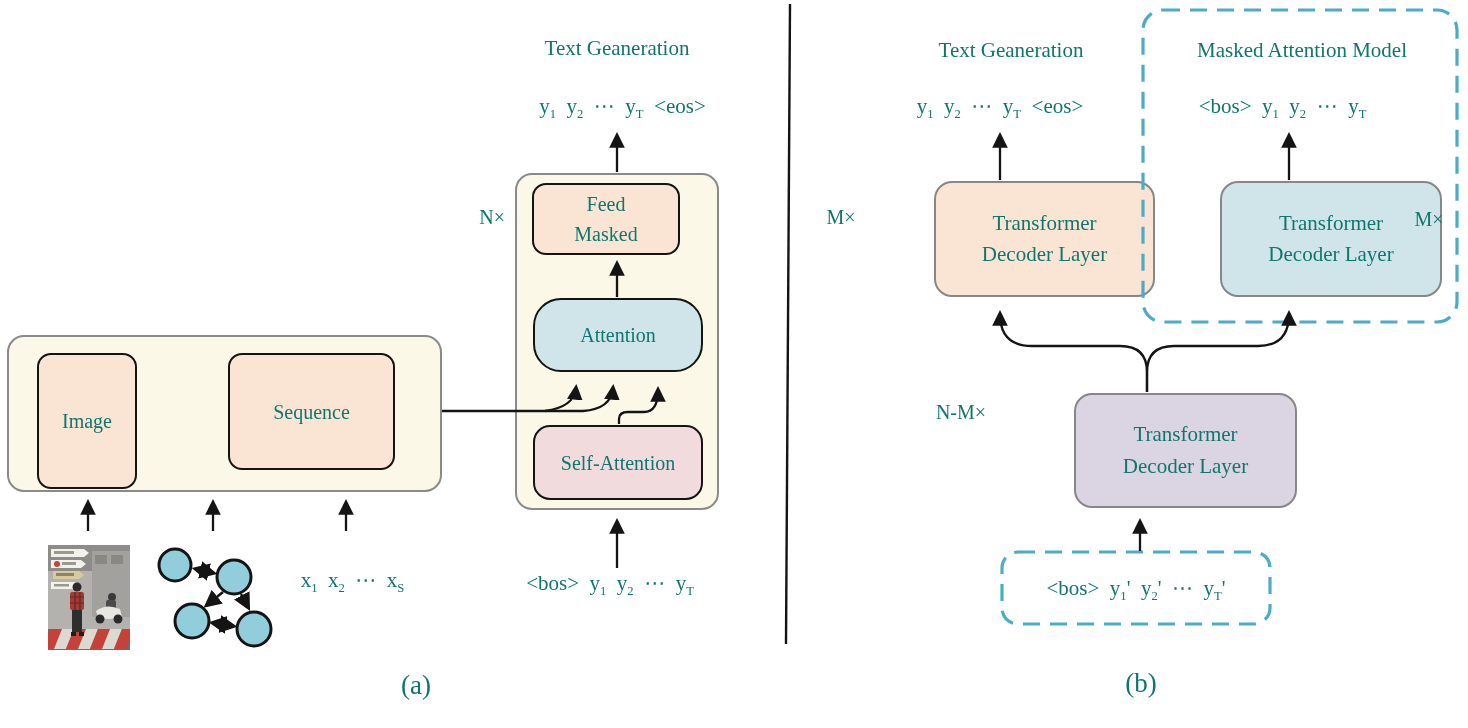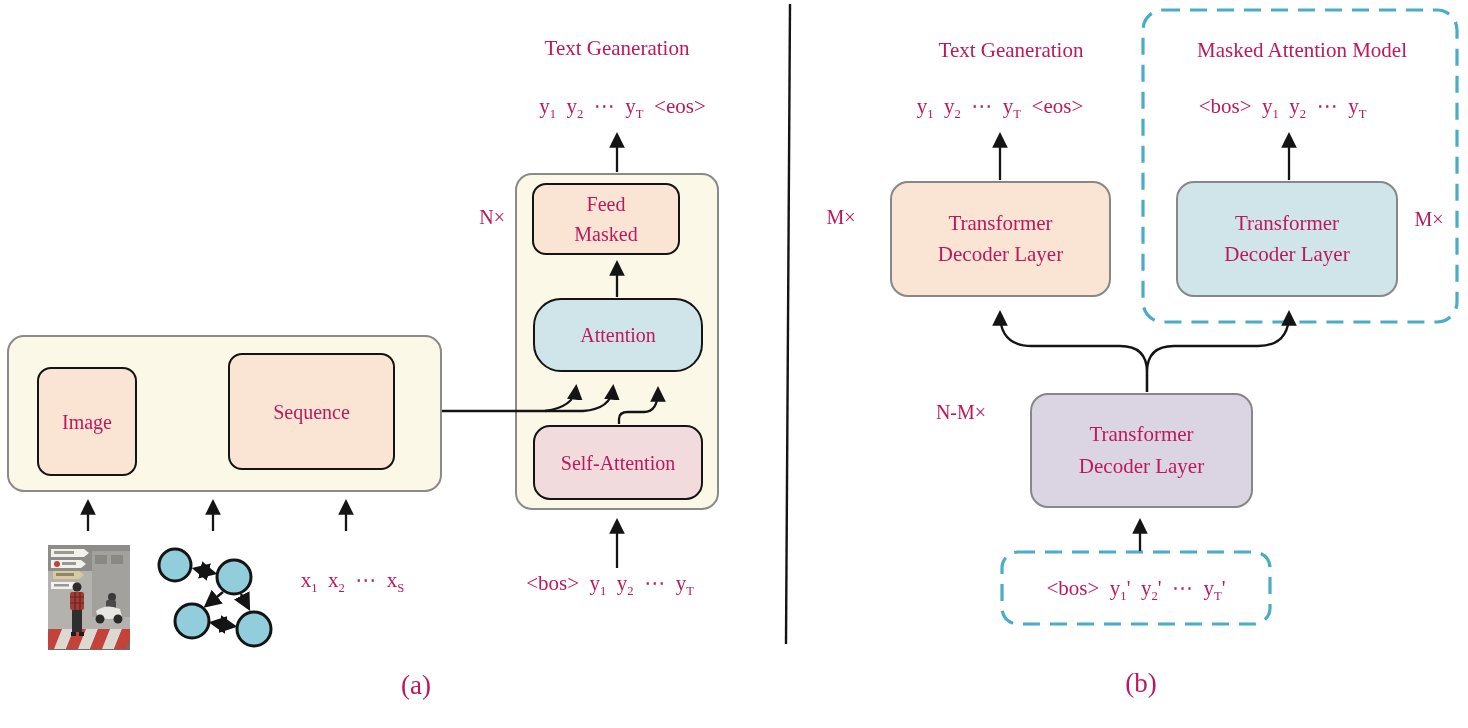--- a/index.html
+++ b/index.html
@@ -1,52 +1,52 @@
 <!DOCTYPE html>
 <html><head>
 <meta charset="utf-8">
 <style>
   html,body{margin:0;padding:0;background:#ffffff;}
   #canvas{
     position:relative;width:1468px;height:728px;background:#ffffff;
-    font-family:"Liberation Serif","DejaVu Serif",serif;color:#be185d;overflow:hidden;
+    font-family:"Liberation Serif","DejaVu Serif",serif;color:#0f766e;overflow:hidden;
   }
   .abs{position:absolute;}
   .txt{position:absolute;text-align:center;white-space:nowrap;}
   .title{font-size:21px;}
   .caption{font-size:27px;}
   .rep{font-size:20px;}
   .box{
     position:absolute;display:flex;flex-direction:column;align-items:center;justify-content:center;
     text-align:center;font-size:20px;line-height:1.5;border-radius:14px;box-sizing:border-box;
   }
   .cream{background:#FBF8E8;border:2.5px solid #8a8a8a;border-radius:17px;}
   .peach{background:#FAE5D5;}
   .blue{background:#CFE5EA;}
   .pink{background:#F1DBDC;}
   .purple{background:#DAD4E3;}
   .blk{border:2.5px solid #141414;}
-  .gry{border:2.5px solid #878787;border-radius:18px;}
+  .gry{border:2.5px solid #878787;border-radius:18px;margin-left:44px;}
   .tokens{
     position:absolute;display:flex;justify-content:center;align-items:flex-start;gap:0.5em;
     font-size:21px;white-space:nowrap;
   }
   .tokens sub{font-size:0.6em;line-height:0;}
   .b-dec{font-size:21px;}
   svg.overlay{position:absolute;left:0;top:0;pointer-events:none;}
   
   .a-title   {left:497px;top:36px;width:240px;}
   .a-out-tok {left:500px;top:94px;width:245px;}
   .a-stack   {left:515px;top:173px;width:204px;height:337px;}
   .a-nx      {left:443px;top:206px;width:62px;text-align:right;}
   .a-ff      {left:532px;top:183px;width:148px;height:72px;}
   .a-attn    {left:533px;top:298px;width:170px;height:74px;border-radius:28px;}
   .a-sa      {left:533px;top:425px;width:170px;height:75px;border-radius:17px;}
   .a-enc     {left:7px;top:335px;width:435px;height:157px;}
-  .a-img     {left:37px;top:367px;width:100px;height:109px;}
+  .a-img     {left:37px;top:353px;width:100px;height:136px;}
   .a-grp     {left:137px;top:353px;width:108px;height:117px;}
   .a-seq     {left:228px;top:353px;width:167px;height:117px;}
   .a-photo   {left:48px;top:545px;width:82px;height:105px;}
   .a-xtok    {left:275px;top:568px;width:155px;}
   .a-in-tok  {left:490px;top:571px;width:240px;}
   .a-cap     {left:376px;top:670px;width:80px;}
   .b-title   {left:891px;top:38px;width:240px;}
   .b-out-tok {left:880px;top:94px;width:240px;}
   .b-mxl     {left:811px;top:206px;width:60px;}
   .b-tdl1    {left:890px;top:181px;width:221px;height:116px;}

